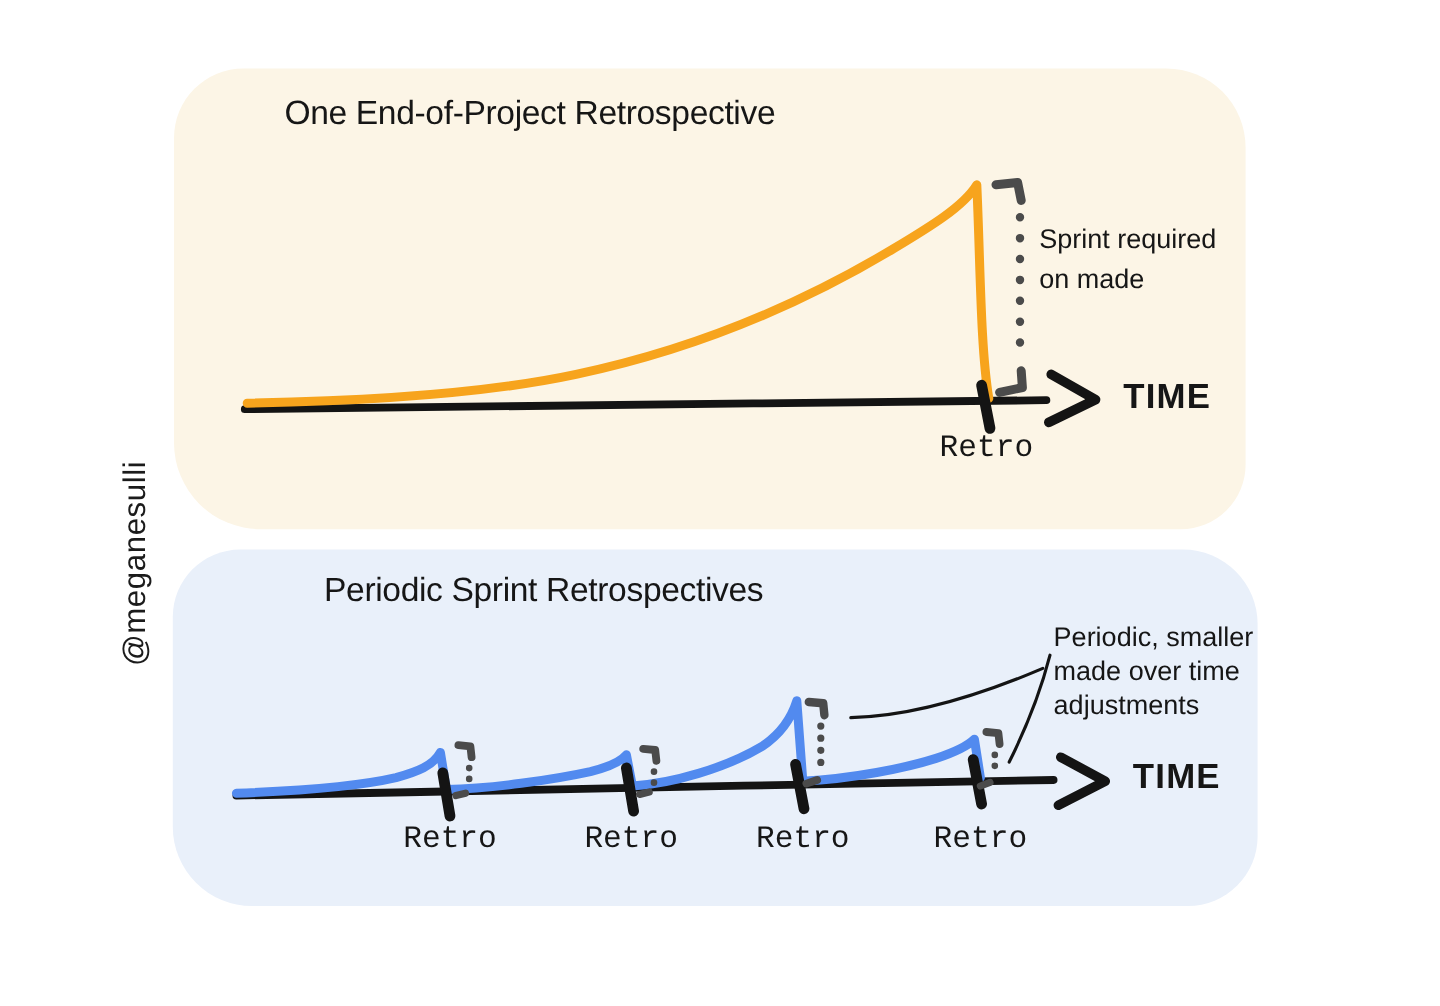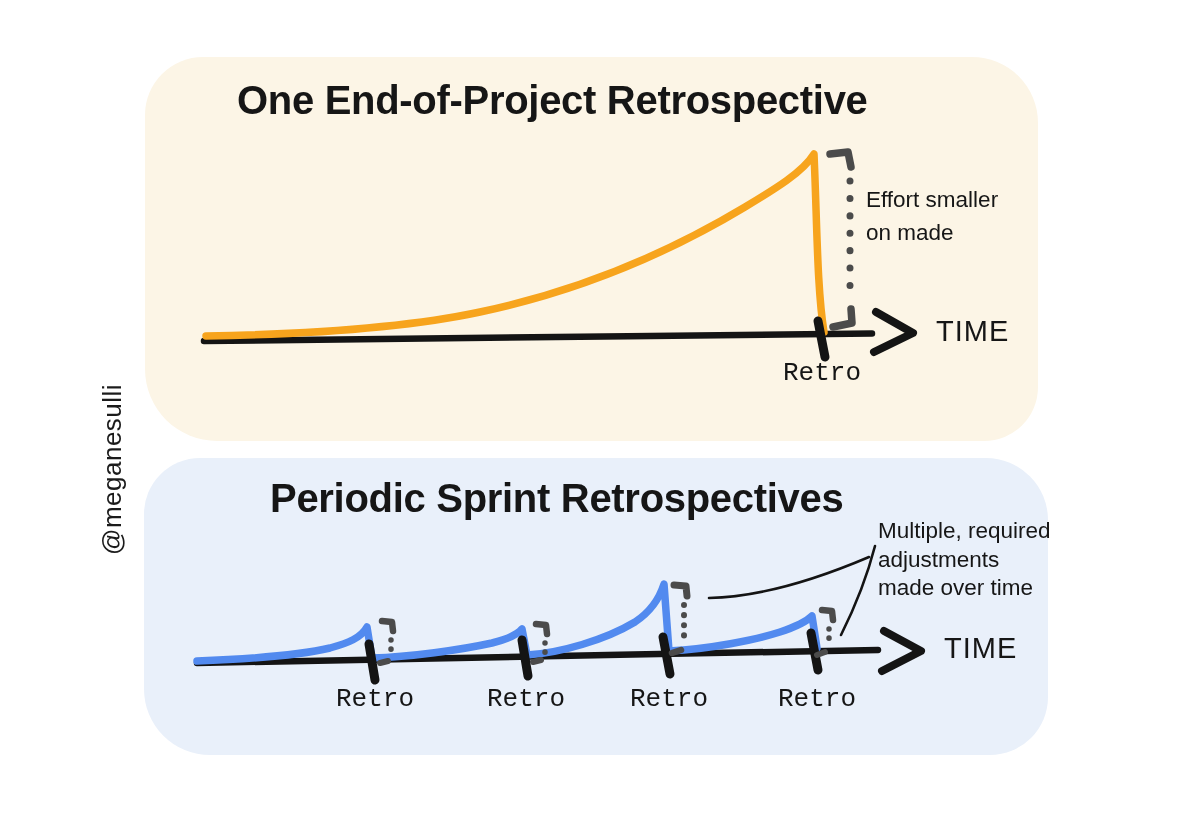--- a/index.html
+++ b/index.html
@@ -12,33 +12,33 @@
   .panel{position:absolute;}
   .panel-top{
     left:145px;top:57px;width:893px;height:384px;
     border-radius:58px 66px 54px 72px;
   }
   .panel-bottom{
     left:144px;top:458px;width:904px;height:297px;
     border-radius:56px 62px 58px 66px;
   }
   .chart-title{
-    position:absolute;font-weight:700;font-size:40px;letter-spacing:-.3px;
+    position:absolute;font-weight:400;font-size:28px;letter-spacing:-.3px;
     white-space:nowrap;
   }
   .title-top{left:237px;top:78px;}
   .title-bottom{left:270px;top:476px;text-align:right;}
   .annotation{
     position:absolute;font-size:22.5px;font-weight:400;line-height:33px;
     white-space:nowrap;
   }
   .annotation-top{left:866px;top:183px;}
   .annotation-bottom{left:878px;top:517px;line-height:28.5px;}
   .time-label{
-    position:absolute;font-size:29px;font-weight:400;letter-spacing:1px;
+    position:absolute;font-size:29px;font-weight:700;letter-spacing:1px;
     white-space:nowrap;
   }
   .time-top{left:936px;top:315px;}
   .time-bottom{left:944px;top:632px;}
   .retro-label{
     position:absolute;font-size:26px;font-weight:400;width:90px;text-align:center;font-family:Liberation Mono, monospace;
   }
   .retro-top{left:777px;top:358px;}
   .retro-b1{left:330px;top:684px;}
   .retro-b2{left:481px;top:684px;}
@@ -109,34 +109,34 @@
       </g>
 
       <path d="M709,598 C760,597 815,580 869,557" stroke-width="2.6" stroke-linecap="round" stroke="#141414"></path>
       <path d="M841,635 C853,611 866,581 875,546" stroke-width="2.6" stroke-linecap="round" stroke="#141414"></path>
     </g>
   </svg>
 
   <div class="chart-title title-top">One End-of-Project Retrospective</div>
 
   <div class="annotation annotation-top">
-    <div>Effort smaller</div>
+    <div>Sprint required</div>
     <div>on made</div>
   </div>
 
   <div class="time-label time-top">TIME</div>
 
   <div class="retro-label retro-top">Retro</div>
 
   <div class="chart-title title-bottom">Periodic Sprint Retrospectives</div>
 
   <div class="annotation annotation-bottom">
-    <div>Multiple, required</div>
+    <div>Periodic, smaller</div>
+    <div>made over time</div>
     <div>adjustments</div>
-    <div>made over time</div>
   </div>
 
   <div class="time-label time-bottom">TIME</div>
 
   <div class="retro-label retro-b1">Retro</div>
   <div class="retro-label retro-b2">Retro</div>
   <div class="retro-label retro-b3">Retro</div>
   <div class="retro-label retro-b4">Retro</div>
 
 </div>

